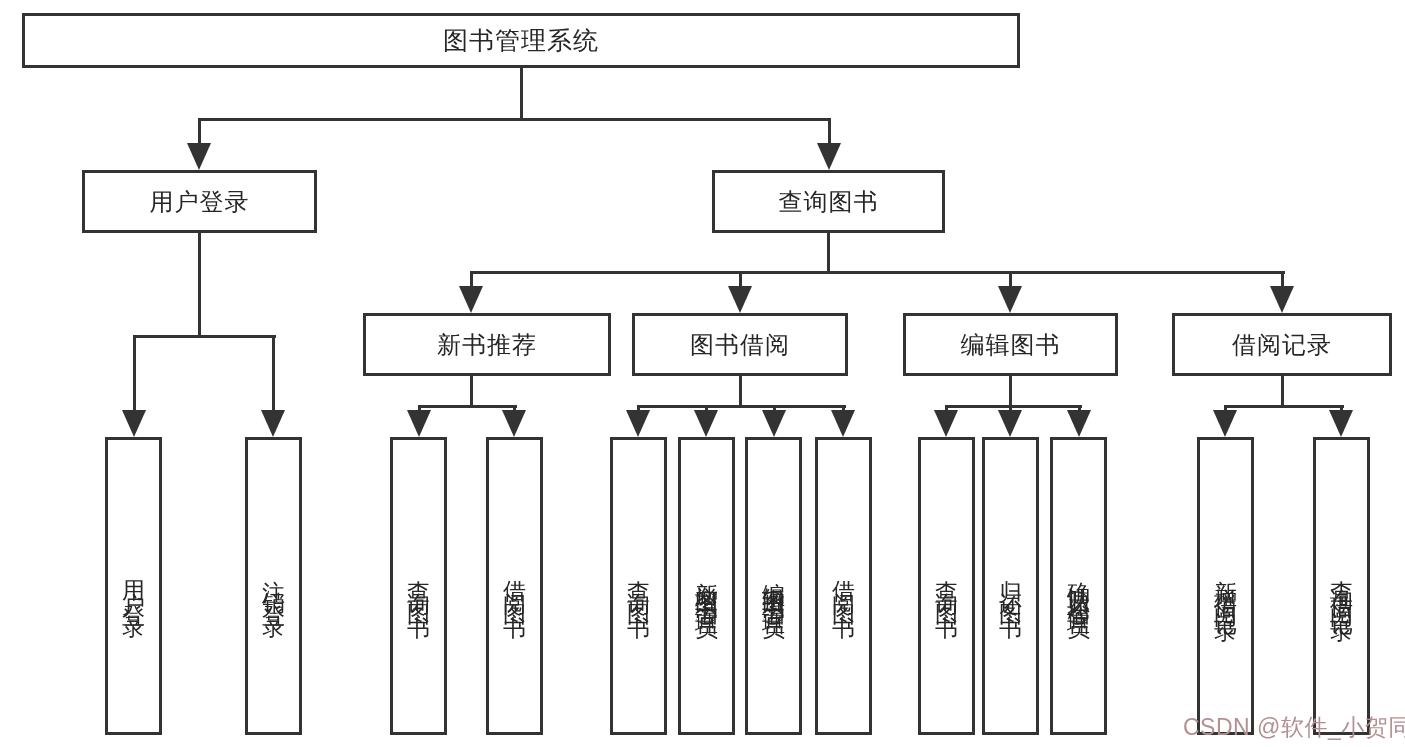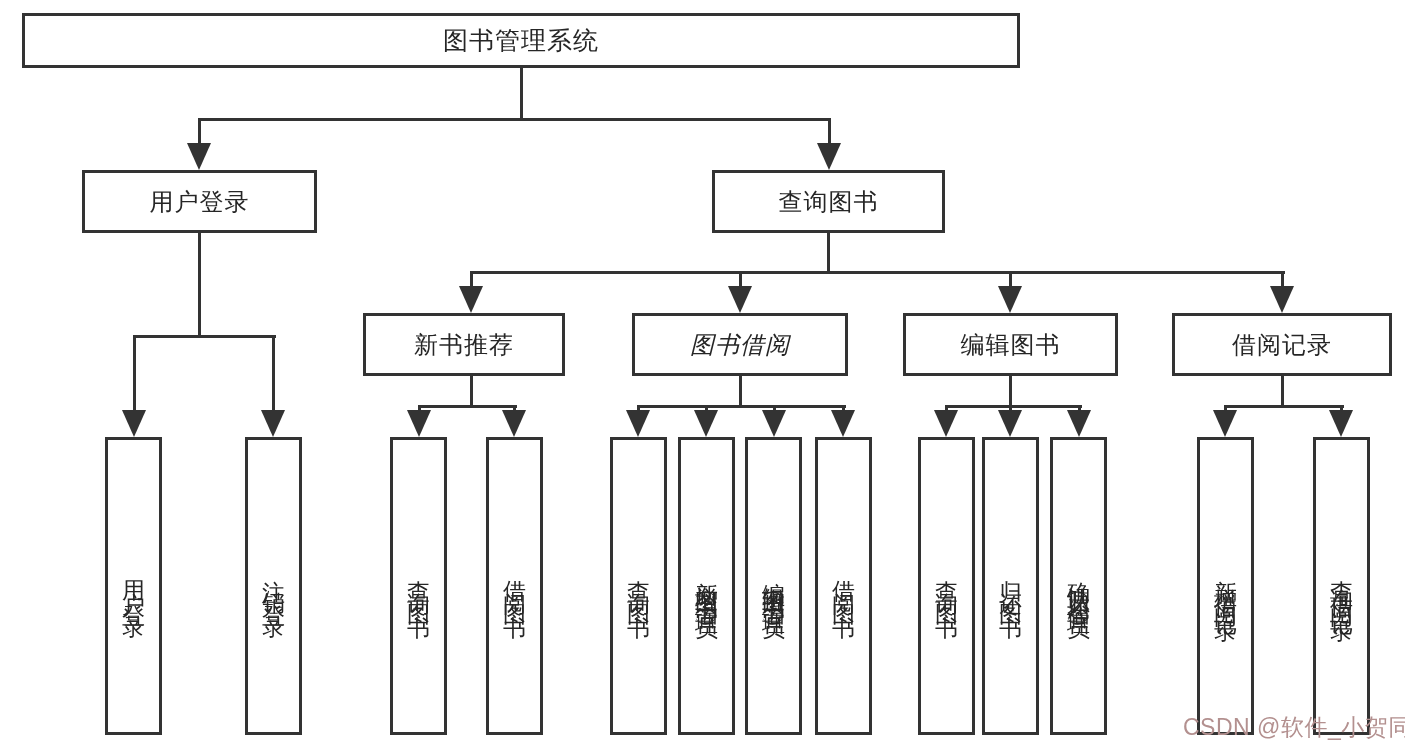--- a/index.html
+++ b/index.html
@@ -45,25 +45,25 @@
   </div>
 
   <div class="node" style="left:82px;top:170px;width:235px;height:63px;">
     <span>用户登录</span>
   </div>
 
   <div class="node" style="left:712px;top:170px;width:233px;height:63px;">
     <span>查询图书</span>
   </div>
 
-  <div class="node" style="left:363px;top:313px;width:202px;height:63px;">
+  <div class="node" style="left:363px;top:313px;width:248px;height:63px;">
     <span>新书推荐</span>
   </div>
 
-  <div class="node" style="left:632px;top:313px;width:216px;height:63px;font-style:italic;">
+  <div class="node" style="left:632px;top:313px;width:216px;height:63px;">
     <span>图书借阅</span>
   </div>
 
   <div class="node" style="left:903px;top:313px;width:215px;height:63px;">
     <span>编辑图书</span>
   </div>
 
   <div class="node" style="left:1172px;top:313px;width:220px;height:63px;">
     <span>借阅记录</span>
   </div>

